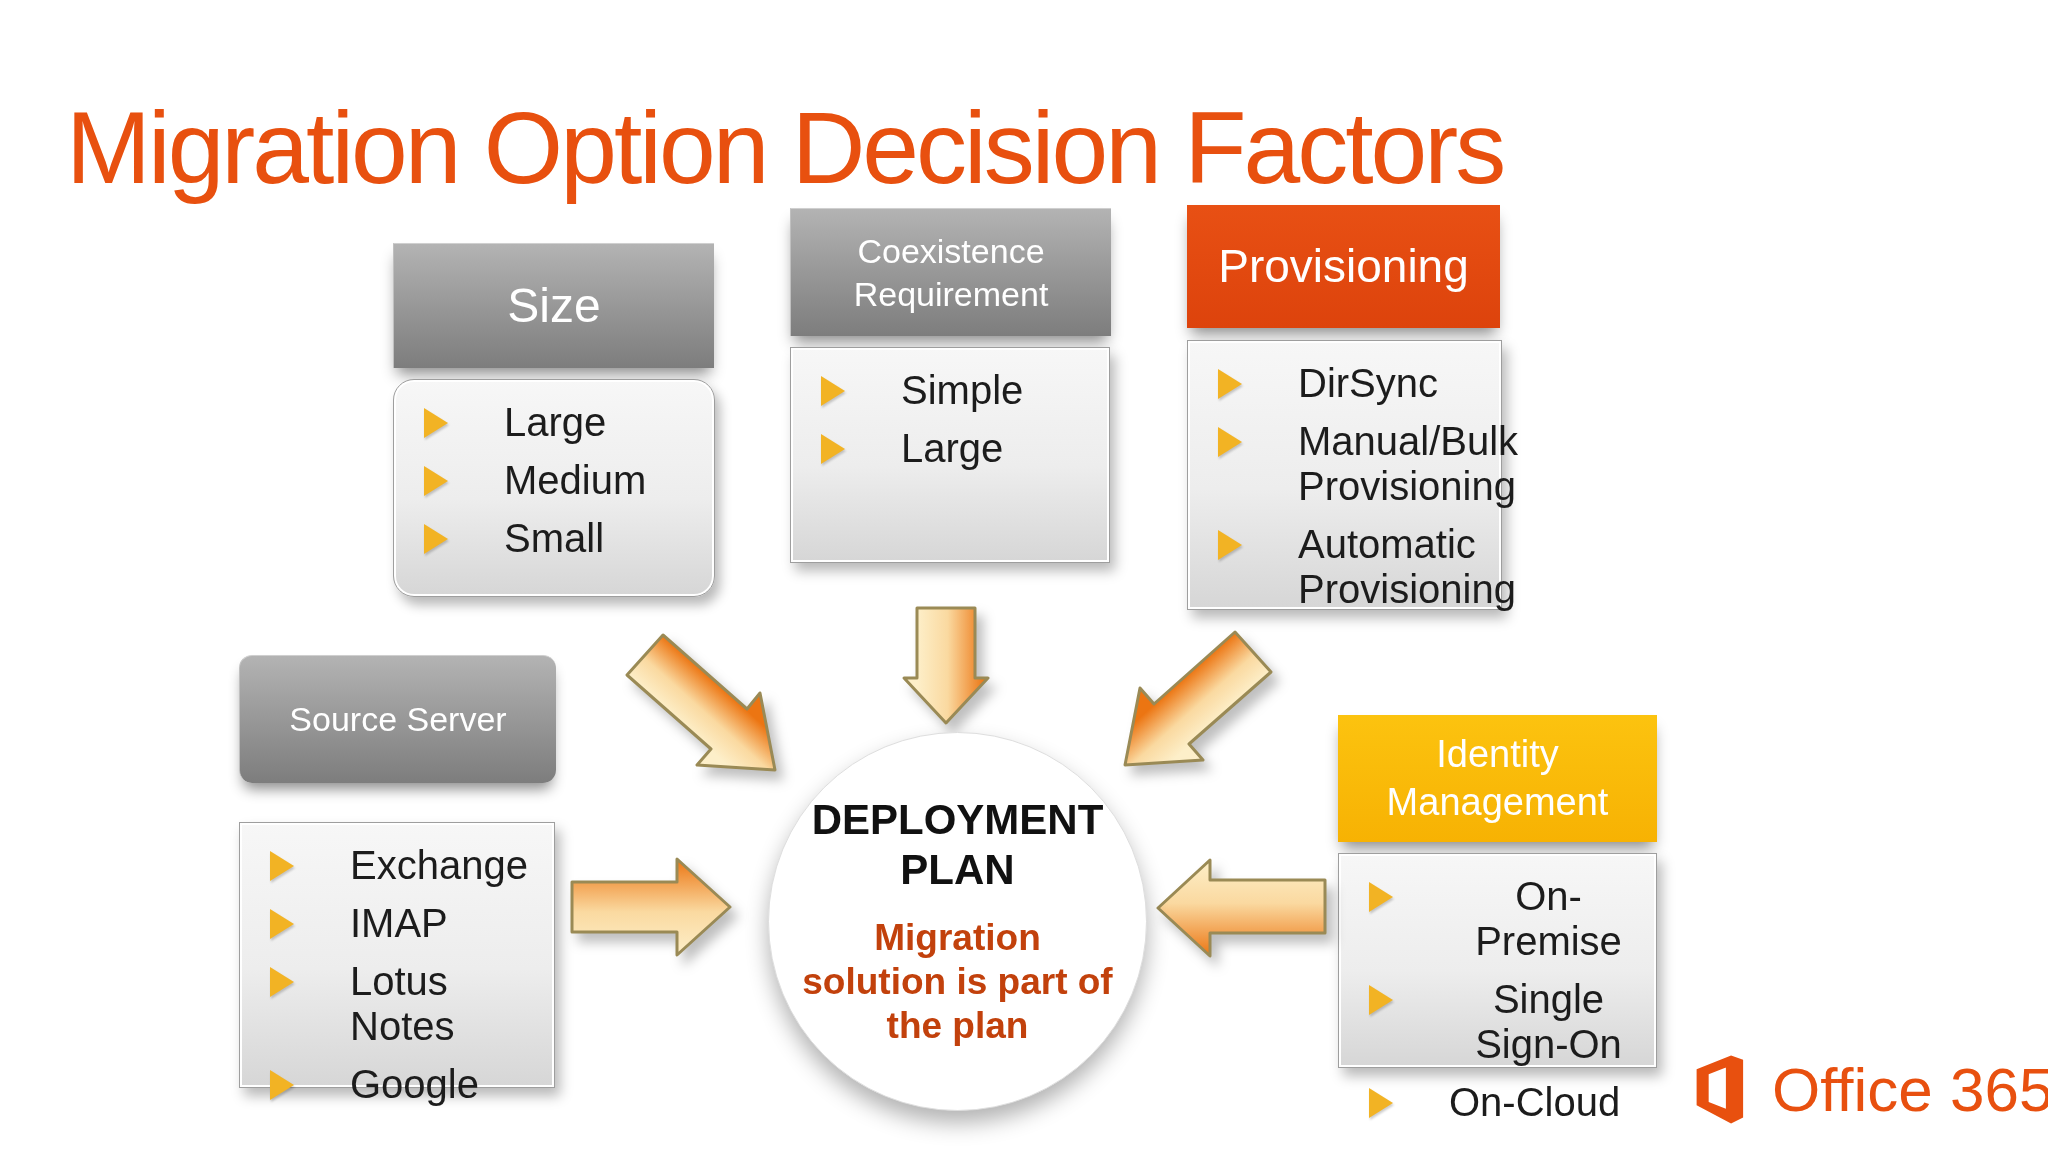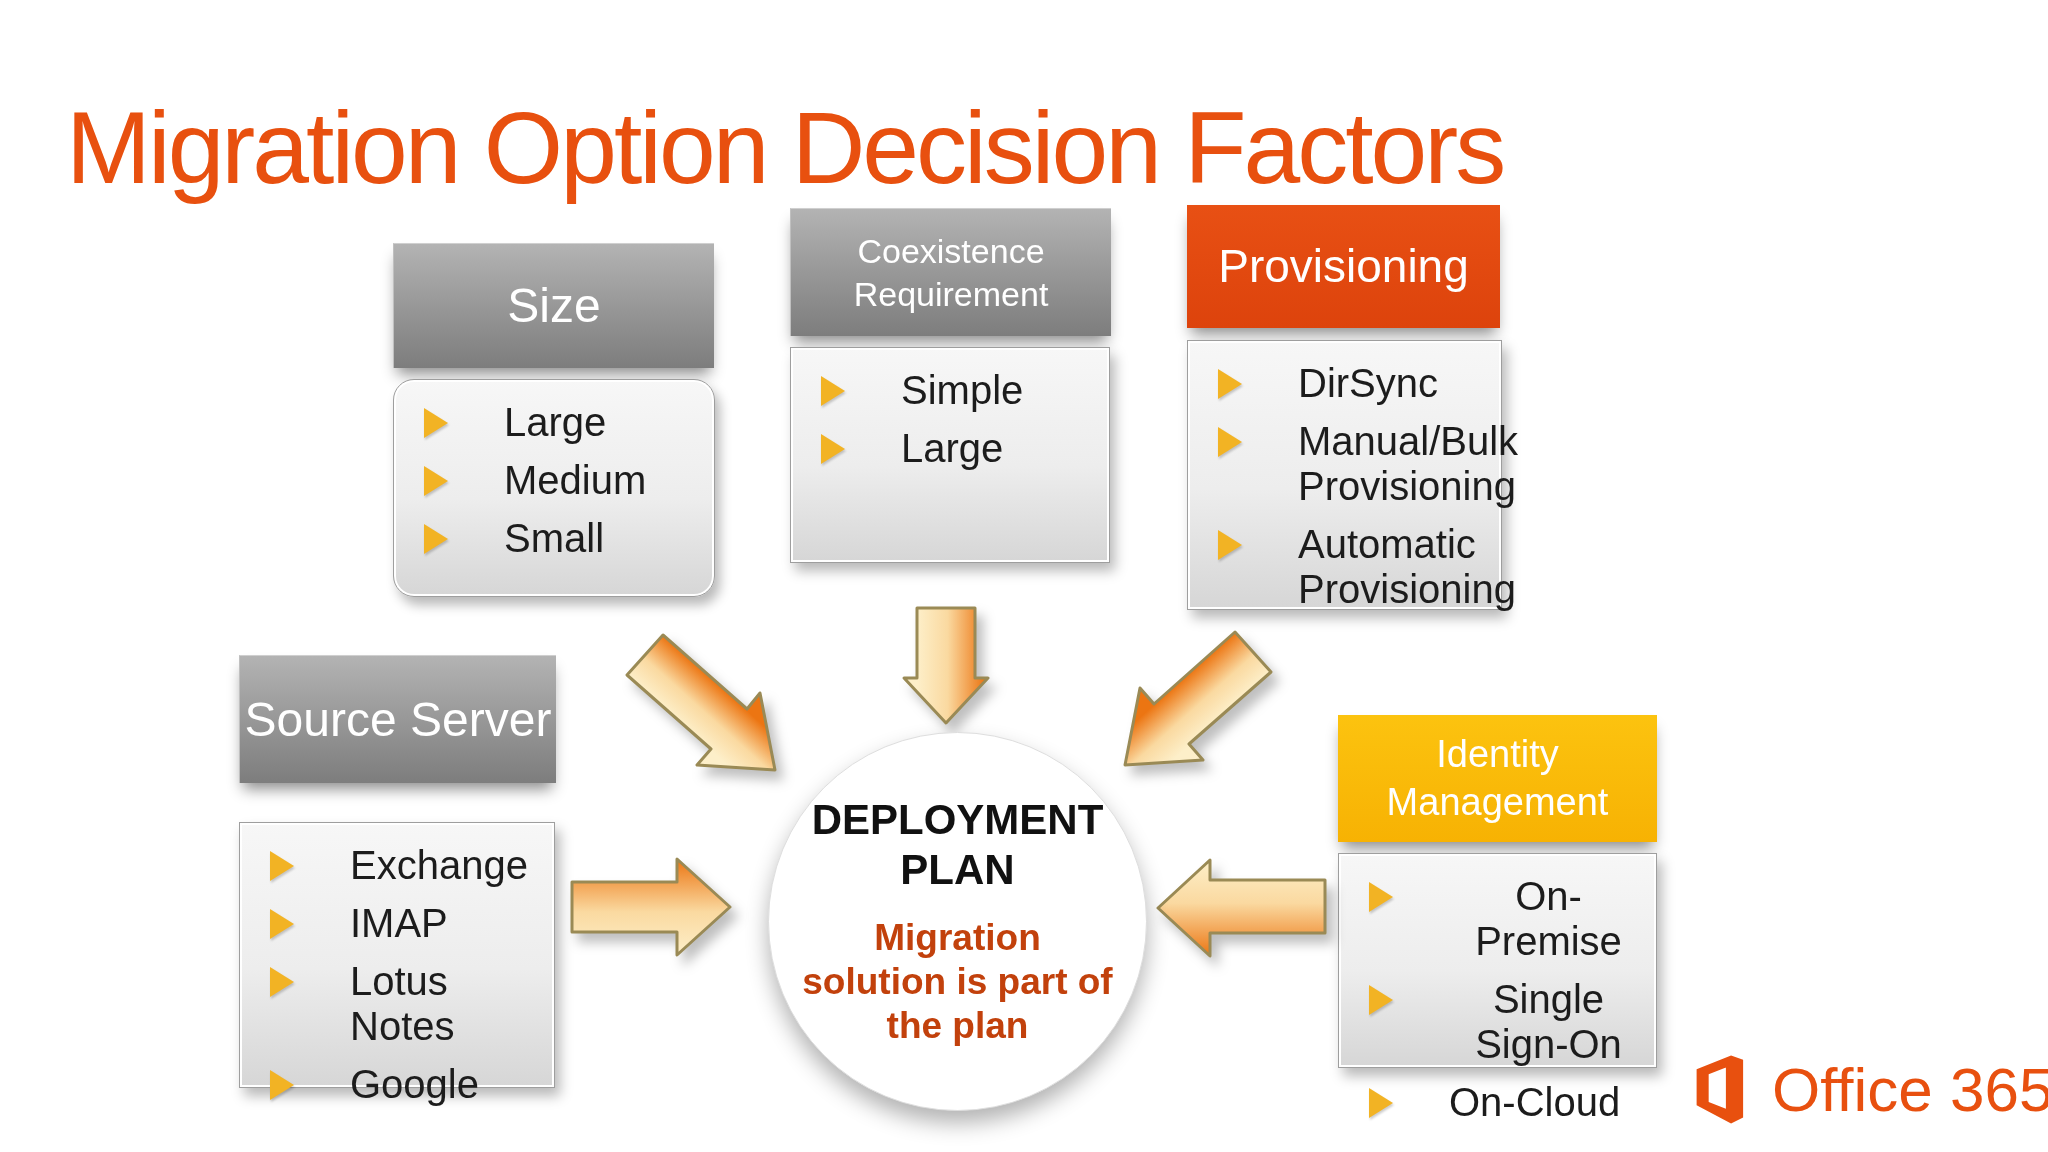--- a/index.html
+++ b/index.html
@@ -40,21 +40,21 @@
     border-top:15px solid transparent;border-bottom:15px solid transparent;
     border-left:24px solid #F2B324;
     filter:drop-shadow(1px 2px 1px rgba(0,0,0,0.2));
   }
   .item-text{
     margin-left:56px;font-size:40px;line-height:45px;color:#1c1c1c;
   }
   .hdr-size{font-size:48px;}
   .hdr-coex{font-size:34px;}
   .hdr-prov{font-size:46px;}
-  .hdr-src{font-size:48px;}
+  .hdr-src{font-size:34px;border-radius:13px;}
   .hdr-idm{font-size:38px;}
 
   
   #size-header       {left:393px;top:243px;width:320px;height:124px;}
   #size-body         {left:393px;top:379px;width:322px;height:218px;border-radius:21px;}
   #coexistence-header{left:790px;top:208px;width:320px;height:127px;}
   #coexistence-body  {left:790px;top:347px;width:320px;height:216px;}
   #provisioning-header{left:1187px;top:205px;width:313px;height:123px;}
   #provisioning-body {left:1187px;top:340px;width:315px;height:270px;}
   #source-header     {left:239px;top:655px;width:316px;height:127px;}

